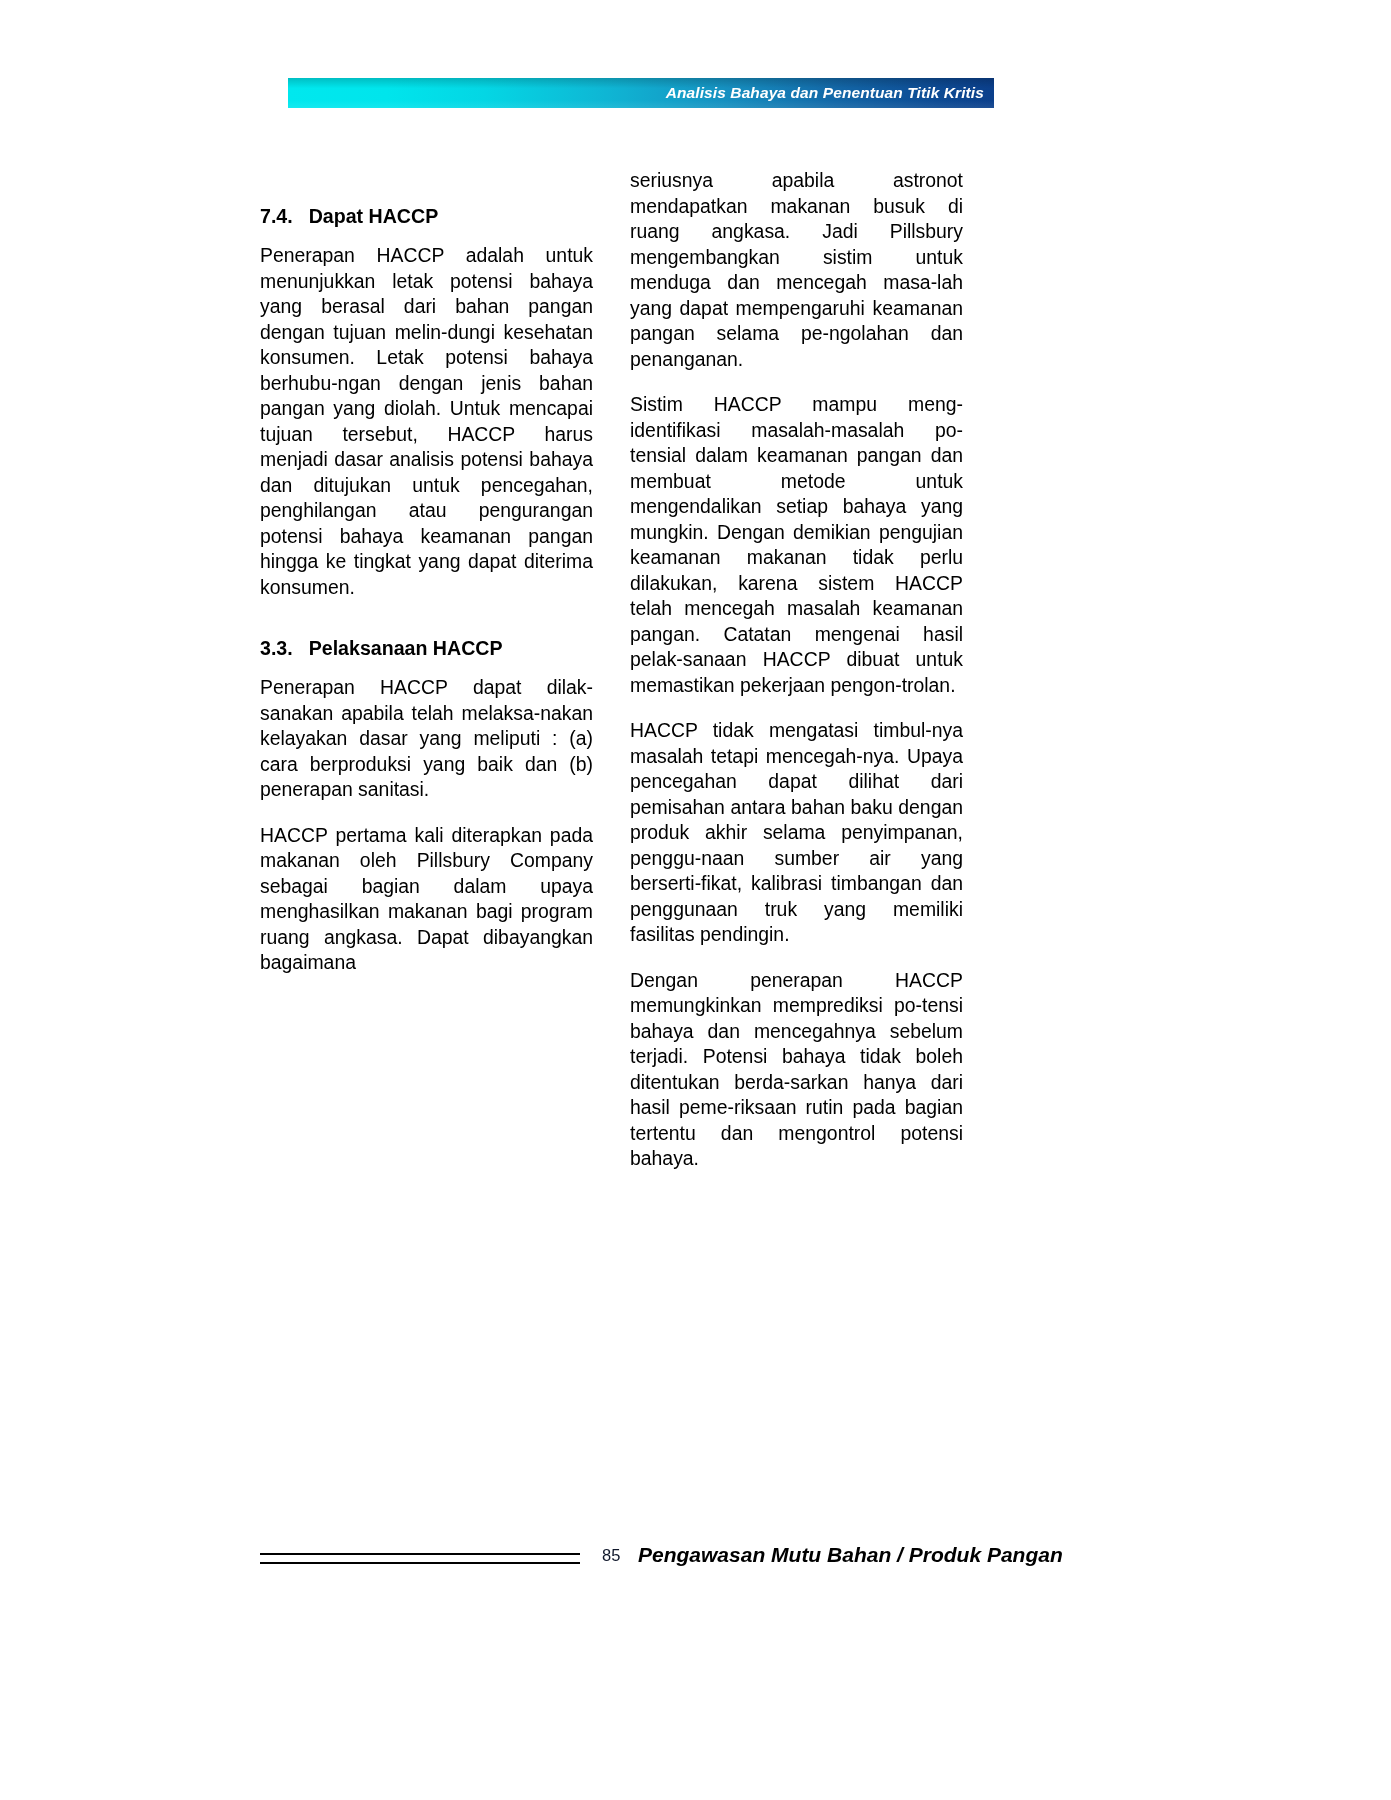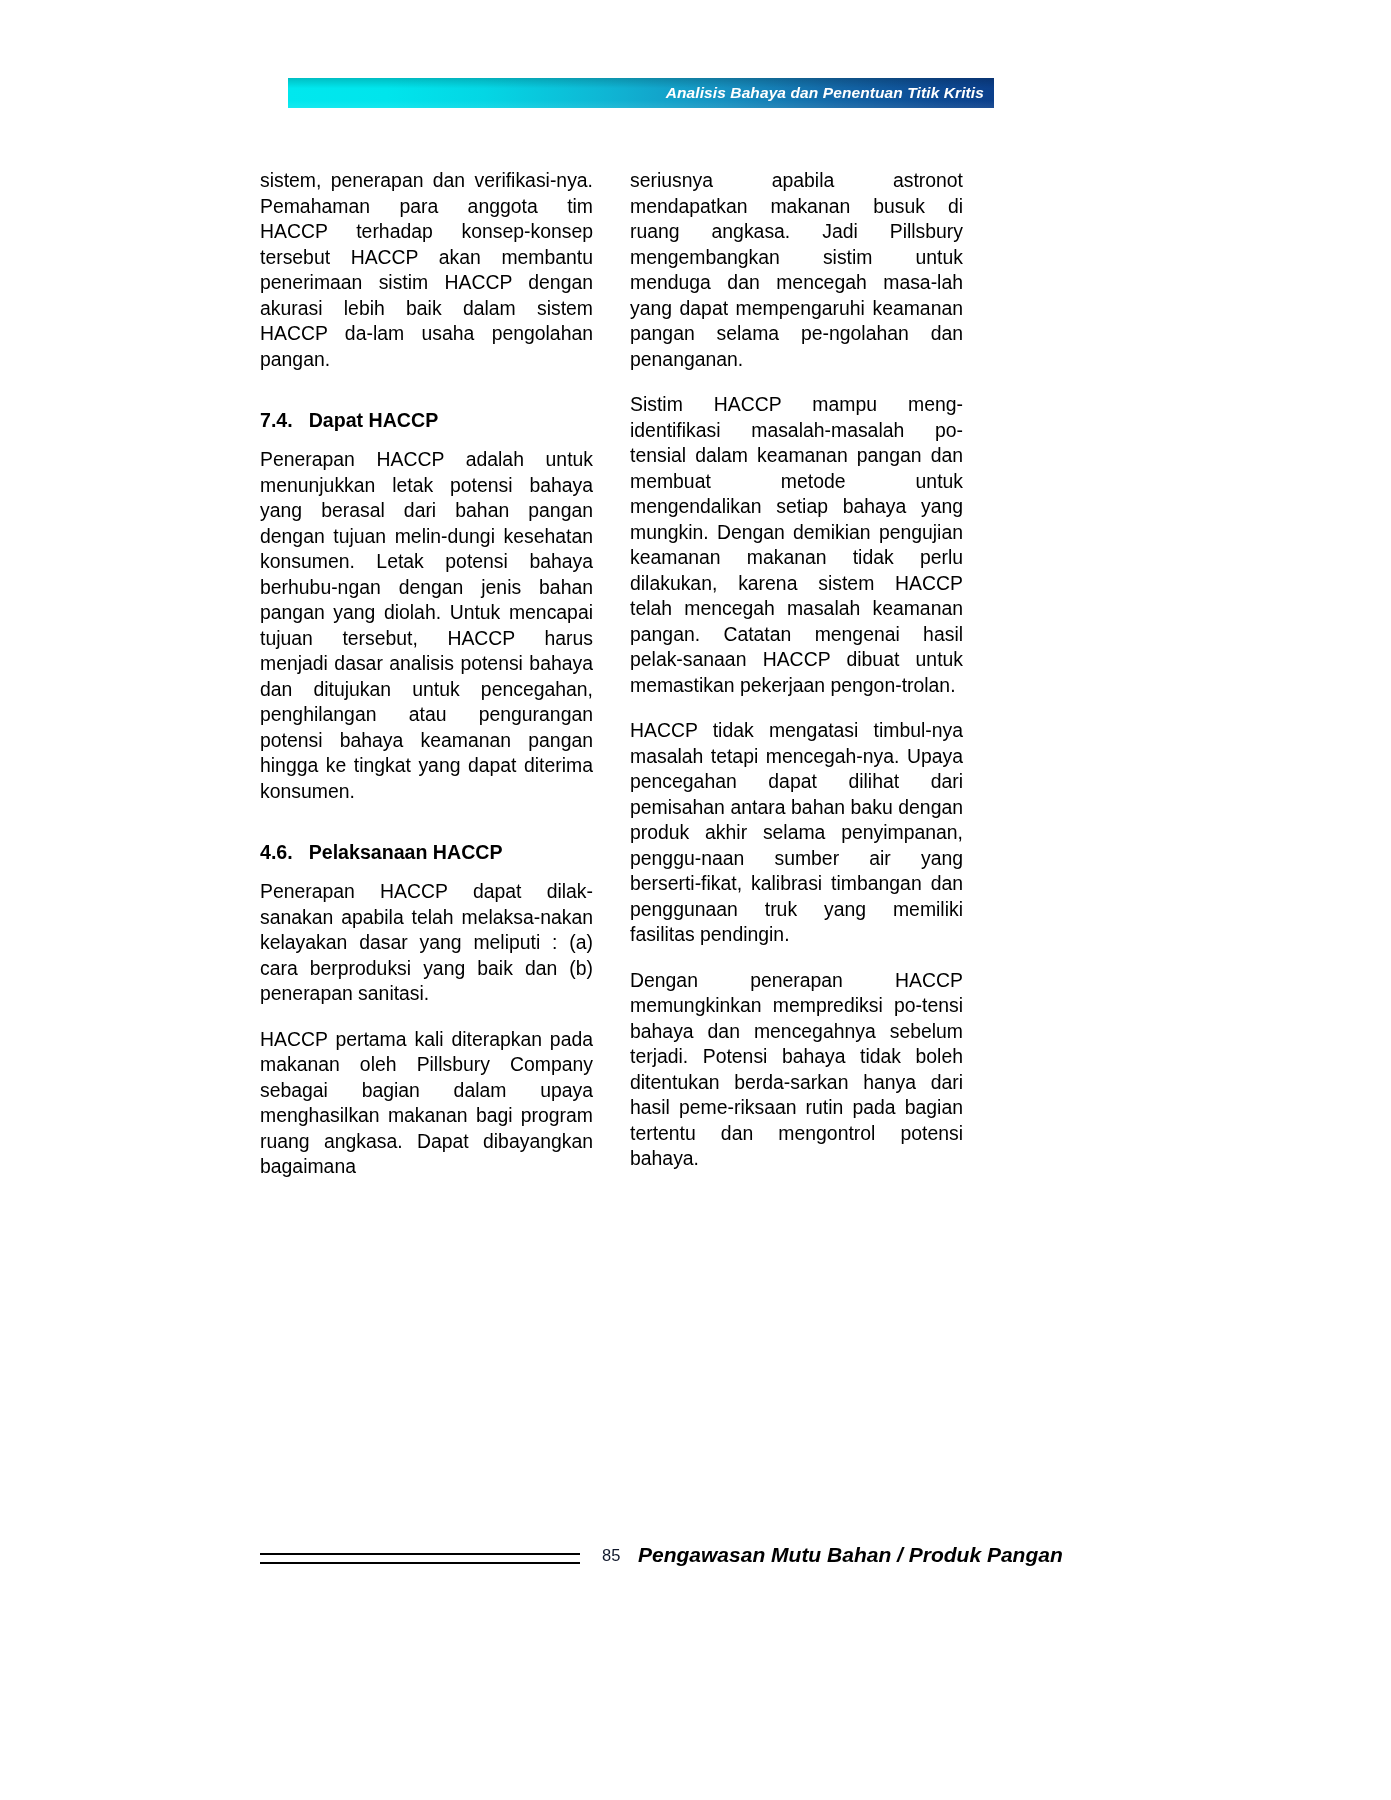--- a/index.html
+++ b/index.html
@@ -148,36 +148,35 @@
 
 <div class="page">
 
   <div class="header-band">
     <div class="header-band-inner"></div>
     <div class="header-title">Analisis Bahaya dan Penentuan Titik Kritis</div>
   </div>
 
   <div class="col col-left">
 
-    <p>sistem, penerapan dan verifikasi-nya. Pemahaman para anggota tim HACCP terhadap konsep-konsep tersebut HACCP akan membantu penerimaan sistim HACCP dengan akurasi lebih baik dalam sistem HACCP da-lam usaha pengolahan pangan.</p>
 
     <div class="sp-before-h"></div>
 
     <div class="heading">
       <span class="num">7.4.</span><span>Dapat HACCP</span>
     </div>
 
     <div class="sp-after-h"></div>
 
     <p>Penerapan HACCP adalah untuk menunjukkan letak potensi bahaya yang berasal dari bahan pangan dengan tujuan melin-dungi kesehatan konsumen. Letak potensi bahaya berhubu-ngan dengan jenis bahan pangan yang diolah. Untuk mencapai tujuan tersebut, HACCP harus menjadi dasar analisis potensi bahaya dan ditujukan untuk pencegahan, penghilangan atau pengurangan potensi bahaya keamanan pangan hingga ke tingkat yang dapat diterima konsumen.</p>
 
     <div class="sp-before-h"></div>
 
     <div class="heading">
-      <span class="num">4.6.</span><span>Pelaksanaan HACCP</span>
+      <span class="num">3.3.</span><span>Pelaksanaan HACCP</span>
     </div>
 
     <div class="sp-after-h"></div>
 
     <p>Penerapan HACCP dapat dilak-sanakan apabila telah melaksa-nakan kelayakan dasar yang meliputi : (a) cara berproduksi yang baik dan (b) penerapan sanitasi.</p>
 
     <div class="sp-para"></div>
 
     <p>HACCP pertama kali diterapkan pada makanan oleh Pillsbury Company sebagai bagian dalam upaya menghasilkan makanan bagi program ruang angkasa. Dapat dibayangkan bagaimana</p>
 

